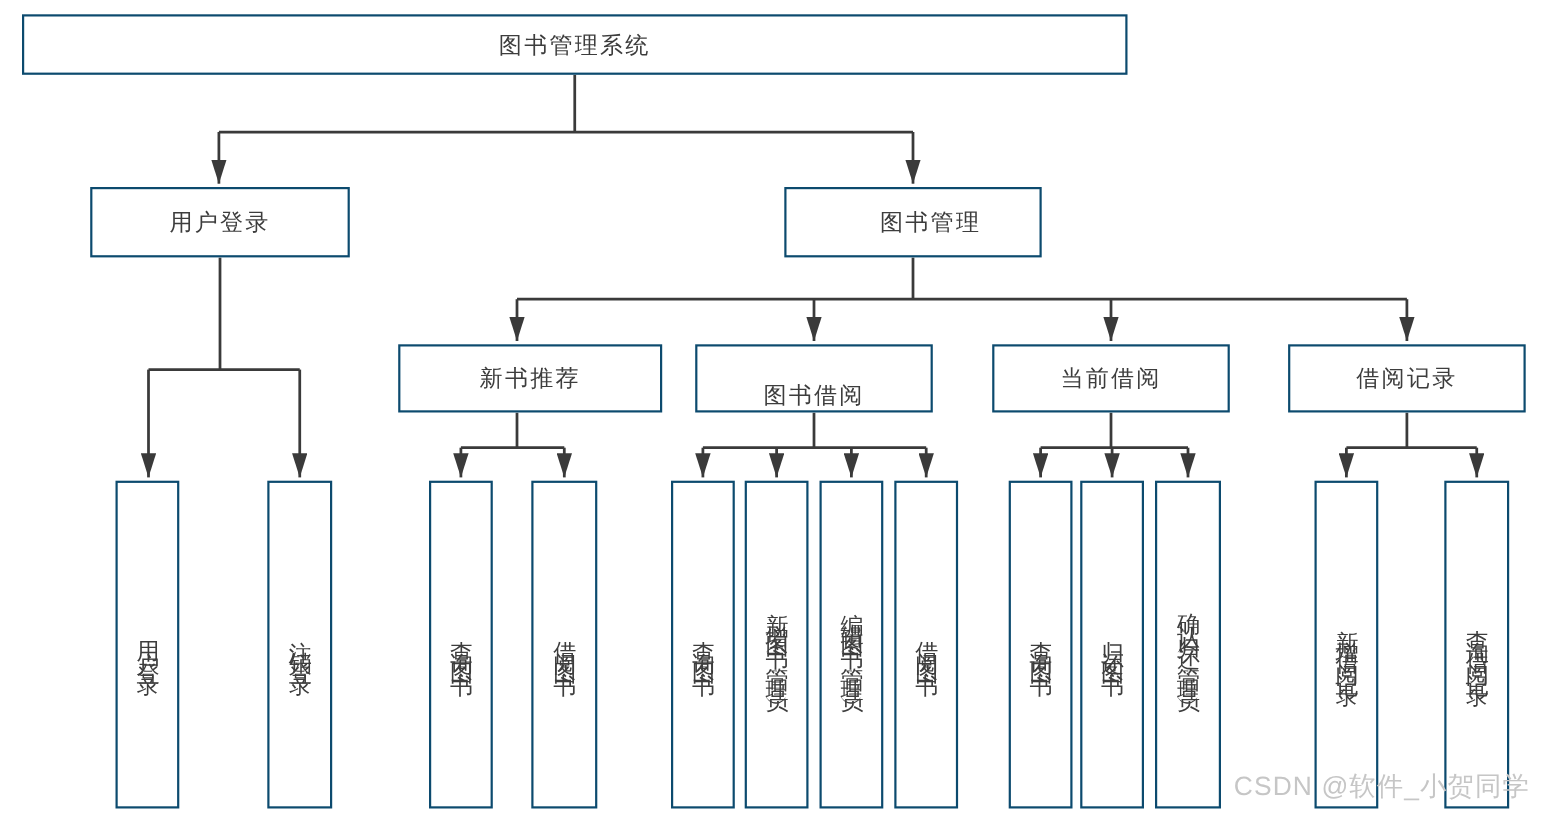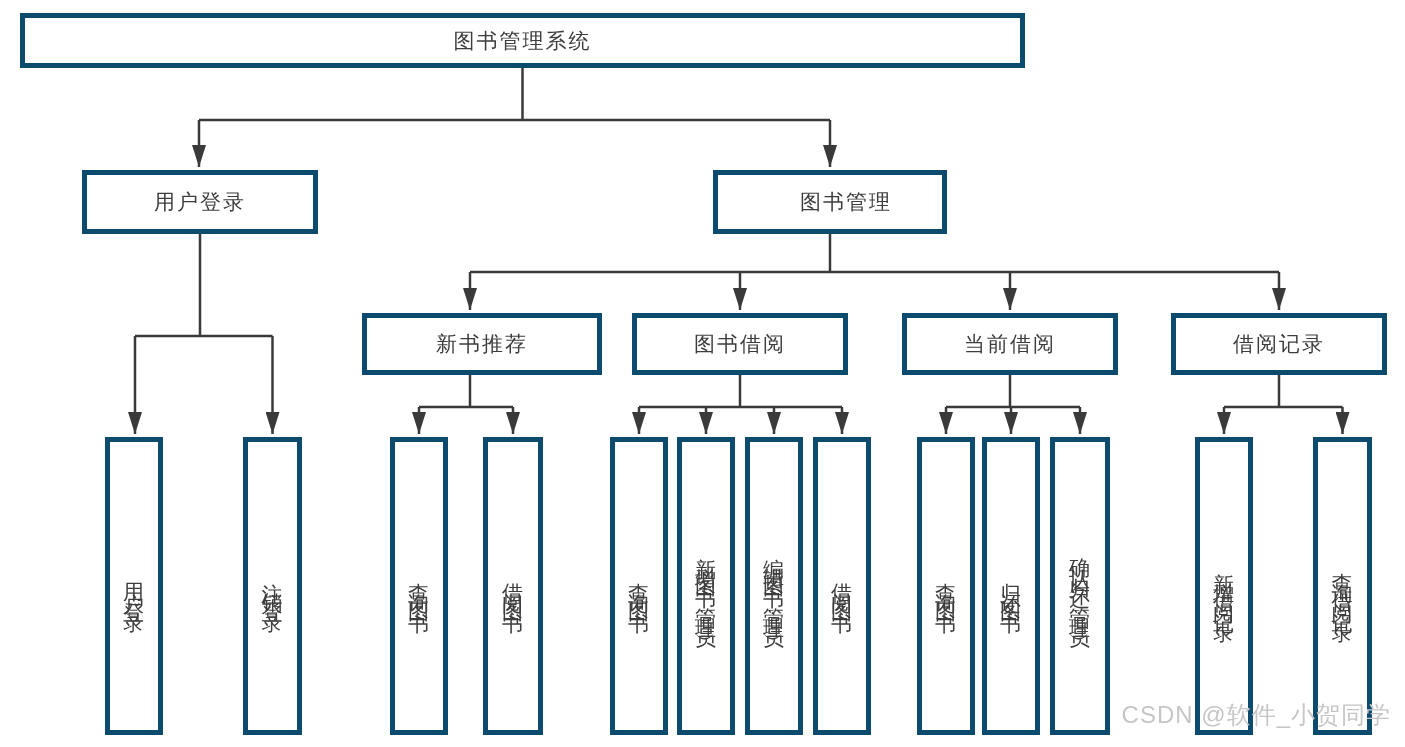--- a/index.html
+++ b/index.html
@@ -18,21 +18,21 @@
   }
   .ln {
     stroke: #3a3a3a;
     stroke-width: 2.5;
     fill: none;
   }
   .node {
     position: absolute;
     box-sizing: border-box;
     background: #ffffff;
-    border: 5px solid #0c4a6e;
+    border: 2px solid #0c4a6e;
     color: #3d3d3d;
     display: flex;
     align-items: center;
     justify-content: center;
     text-align: center;
   }
   .h-node .lbl {
     font-size: 21px;
     letter-spacing: 2px;
     white-space: nowrap;
@@ -114,21 +114,21 @@
   <div class="node h-node" style="left:82px; top:170px; width:236px; height:64px;">
     <span class="lbl">用户登录</span>
   </div>
   <div class="node h-node" style="left:713px; top:170px; width:234px; height:64px;padding-left:32px;">
     <span class="lbl">图书管理</span>
   </div>
 
   <div class="node h-node" style="left:362px; top:313px; width:240px; height:62px;">
     <span class="lbl">新书推荐</span>
   </div>
-  <div class="node h-node" style="left:632px; top:313px; width:216px; height:62px;">
+  <div class="node h-node" style="left:632px; top:313px; width:216px; height:62px;align-items:flex-end;">
     <span class="lbl">图书借阅</span>
   </div>
   <div class="node h-node" style="left:1171px; top:313px; width:216px; height:62px;">
     <span class="lbl">借阅记录</span>
   </div>
   <div class="node h-node" style="left:902px; top:313px; width:216px; height:62px;">
     <span class="lbl">当前借阅</span>
   </div>
 
   <div class="node v-node" style="left:105px; top:437px; width:58px; height:298px;">

